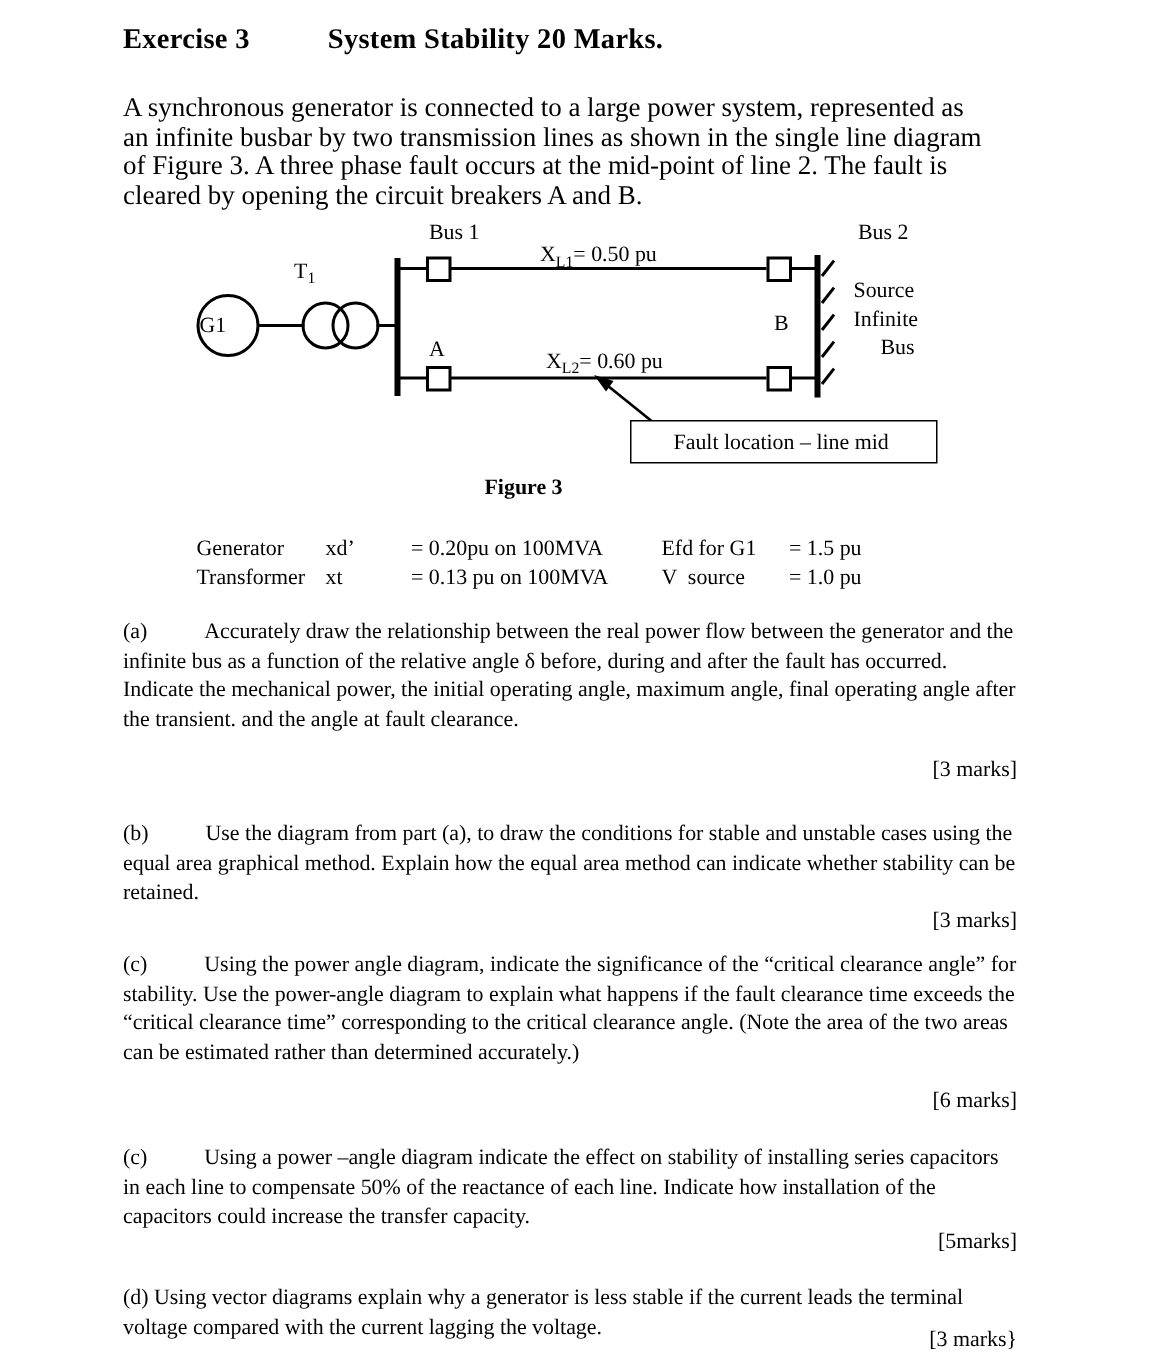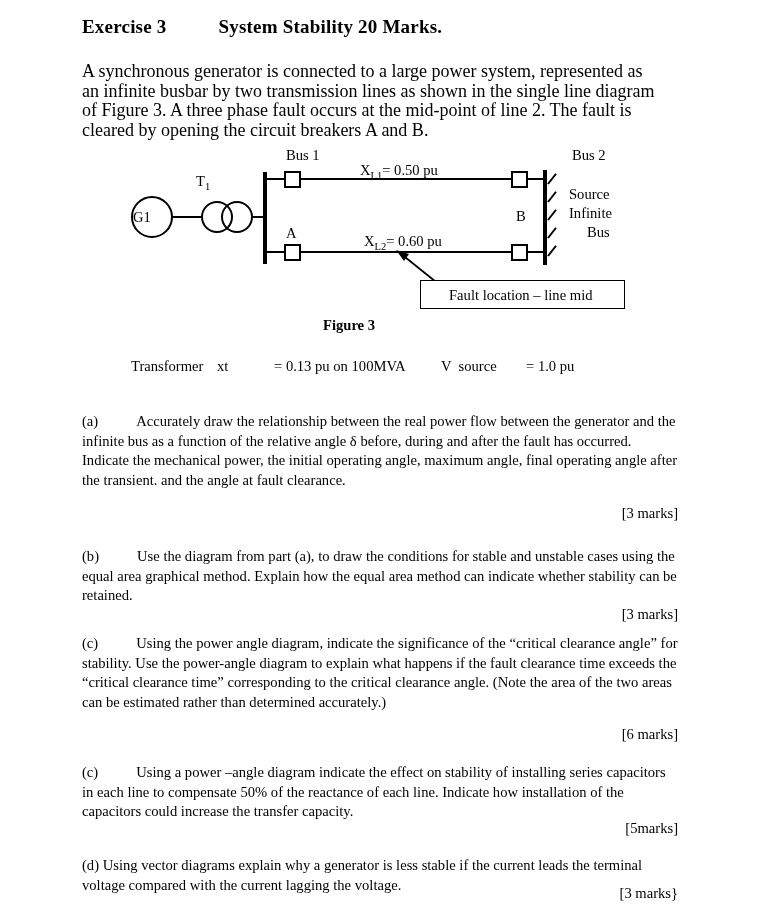--- a/index.html
+++ b/index.html
@@ -231,21 +231,27 @@
       <polygon points="396,105 409,109 404,116" fill="#000"></polygon>
     </svg>
 
     <div class="fault-box" style="left:420px; top:135px; width:205px; height:29px;">Fault location – line mid</div>
 
   </div>
 
   <div class="fig-caption">Figure 3</div>
 
   <table class="params">
-    <tbody>
+    <tbody><tr>
+      <td class="c1">Generator</td>
+      <td class="c2">xd’</td>
+      <td class="c3">= 0.20pu on 100MVA</td>
+      <td class="c4">Efd for G1</td>
+      <td class="c5">= 1.5 pu</td>
+    </tr>
     <tr>
       <td class="c1">Transformer</td>
       <td class="c2">xt</td>
       <td class="c3">= 0.13 pu on 100MVA</td>
       <td class="c4">V  source</td>
       <td class="c5">= 1.0 pu</td>
     </tr>
   </tbody></table>
 
   <div class="qblock" style="top:412px;"><span>(a)</span><span class="tab"></span><span>Accurately draw the relationship between the real power flow between the generator and the infinite bus as a function of the relative angle δ before, during and after the fault has occurred.  Indicate the mechanical power, the initial operating angle, maximum angle, final operating angle after the transient. and the angle at fault clearance.</span></div>

